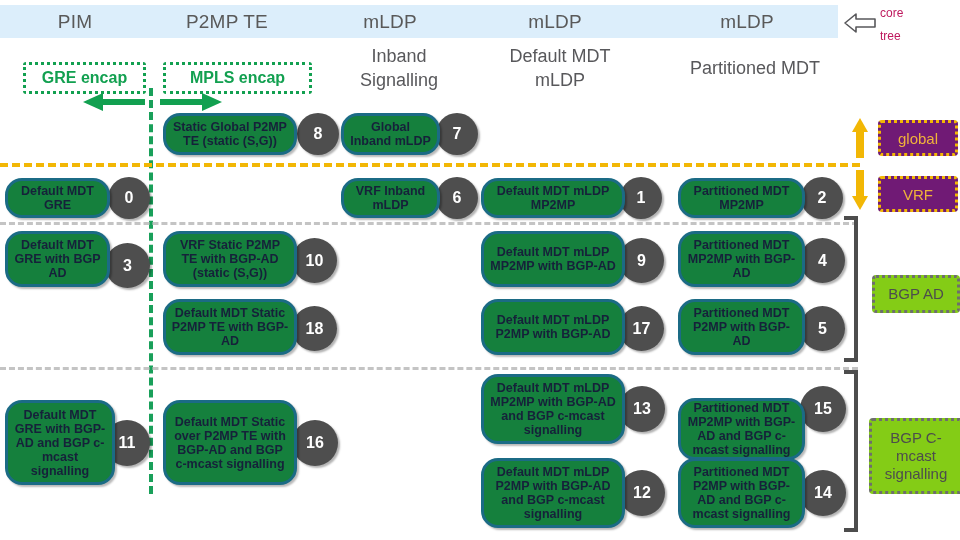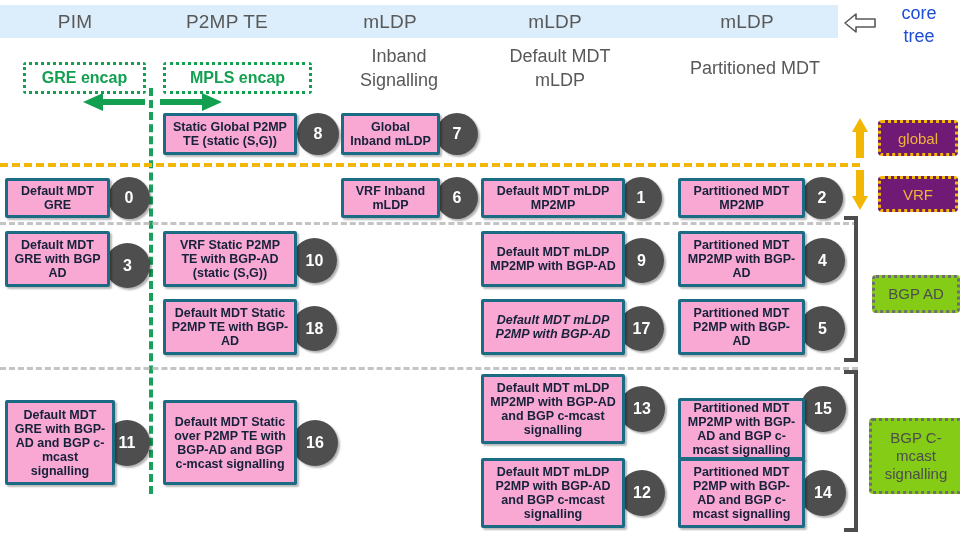--- a/index.html
+++ b/index.html
@@ -24,21 +24,21 @@
   .col-sub{
     position:absolute;top:44px;
     font-size:18px;color:#58585b;text-align:center;
     line-height:24px;
   }
   .core-arrow{
     position:absolute;left:843px;top:12px;width:34px;height:22px;
   }
   .core-label{
     position:absolute;left:880px;top:2px;width:78px;
-    font-size:18px;color:#1d4ed8;line-height:23px;text-align:center;
+    font-size:12px;color:#be185d;line-height:23px;text-align:left;
   }
 
   
   .encap{
     position:absolute;height:26px;line-height:26px;
     border:3px dotted #12a050;border-radius:3px;
     color:#12a050;font-weight:bold;font-size:16px;
     text-align:center;background:#ffffff;
   }
   .encap-arrow{position:absolute;}
@@ -53,23 +53,23 @@
     border-top:4px dashed #f2b705;
   }
   .hline-gray{
     position:absolute;left:0;width:858px;height:0;
     border-top:3px dashed #c4c4c4;
   }
 
   
   .node{
     position:absolute;
-    background:#f9a8d4;
+    background:#15803d;
     border:3px solid #1b6b85;
-    border-radius:2px;
+    border-radius:17px;
     color:#16213a;
     font-weight:bold;
     font-size:12.5px;
     line-height:14px;
     display:flex;align-items:center;justify-content:center;
     text-align:center;
     box-sizing:border-box;
     padding:2px 5px;
     box-shadow:2px 2px 2px rgba(0,0,0,.28);
     z-index:3;
@@ -183,21 +183,21 @@
 
   <div class="node" style="left:481px;top:231px;width:144px;height:56px;">Default MDT mLDP MP2MP with BGP-AD</div>
   <div class="badge" style="left:619px;top:238px;width:45px;height:45px;">9</div>
 
   <div class="node" style="left:678px;top:231px;width:127px;height:56px;text-align:center;">Partitioned MDT MP2MP with BGP-AD</div>
   <div class="badge" style="left:800px;top:238px;width:45px;height:45px;">4</div>
 
   <div class="node" style="left:163px;top:299px;width:134px;height:56px;">Default MDT Static P2MP TE with BGP-AD</div>
   <div class="badge" style="left:292px;top:306px;width:45px;height:45px;">18</div>
 
-  <div class="node" style="left:481px;top:299px;width:144px;height:56px;font-style:italic;">Default MDT mLDP P2MP with BGP-AD</div>
+  <div class="node" style="left:481px;top:299px;width:144px;height:56px;">Default MDT mLDP P2MP with BGP-AD</div>
   <div class="badge" style="left:619px;top:306px;width:45px;height:45px;">17</div>
 
   <div class="node" style="left:678px;top:299px;width:127px;height:56px;">Partitioned MDT P2MP with BGP-AD</div>
   <div class="badge" style="left:800px;top:306px;width:45px;height:45px;">5</div>
 
   <div class="node" style="left:5px;top:400px;width:110px;height:85px;">Default MDT GRE with BGP-AD and BGP c-mcast signalling</div>
   <div class="badge" style="left:104px;top:420px;width:46px;height:46px;">11</div>
 
   <div class="node" style="left:163px;top:400px;width:134px;height:85px;">Default MDT Static over P2MP TE with BGP-AD and BGP c-mcast signalling</div>
   <div class="badge" style="left:292px;top:420px;width:46px;height:46px;">16</div>

